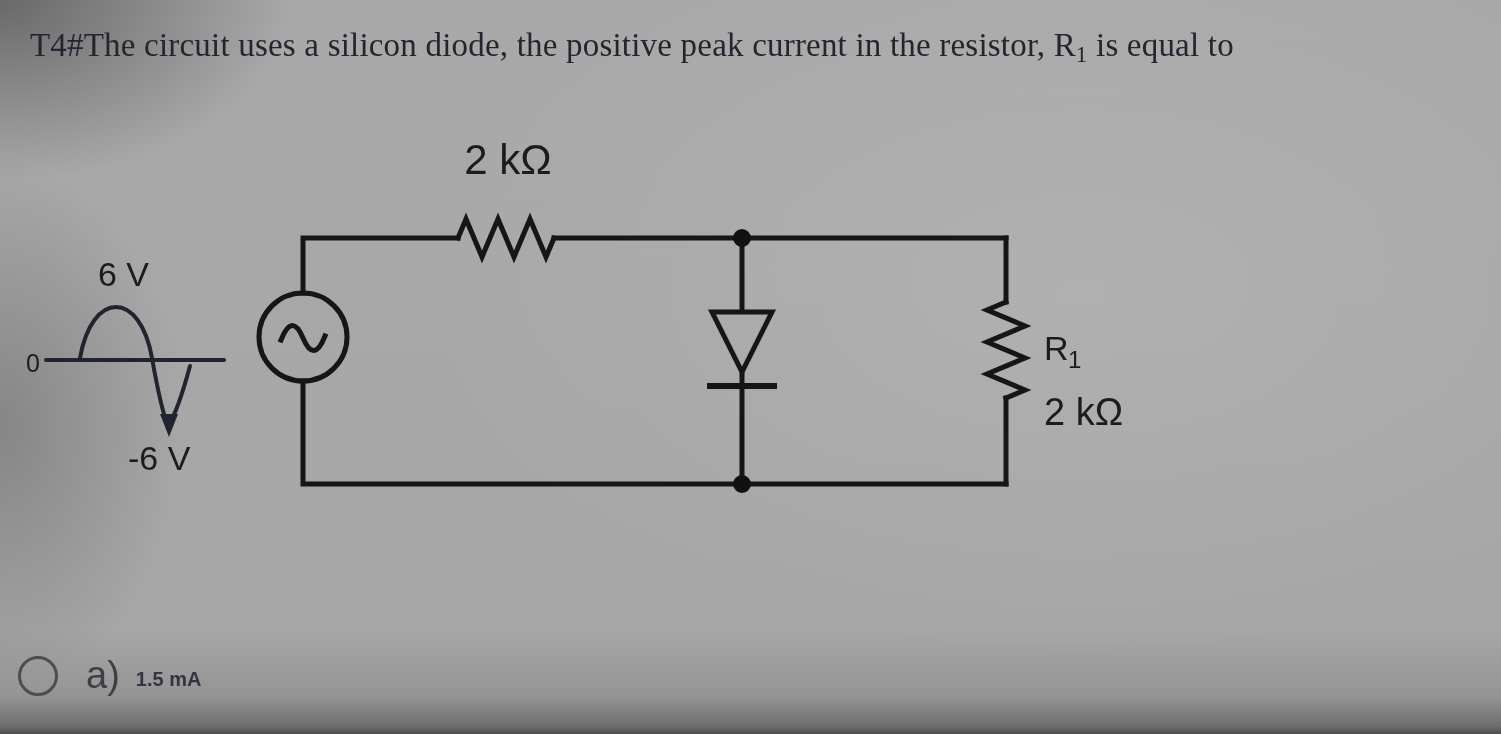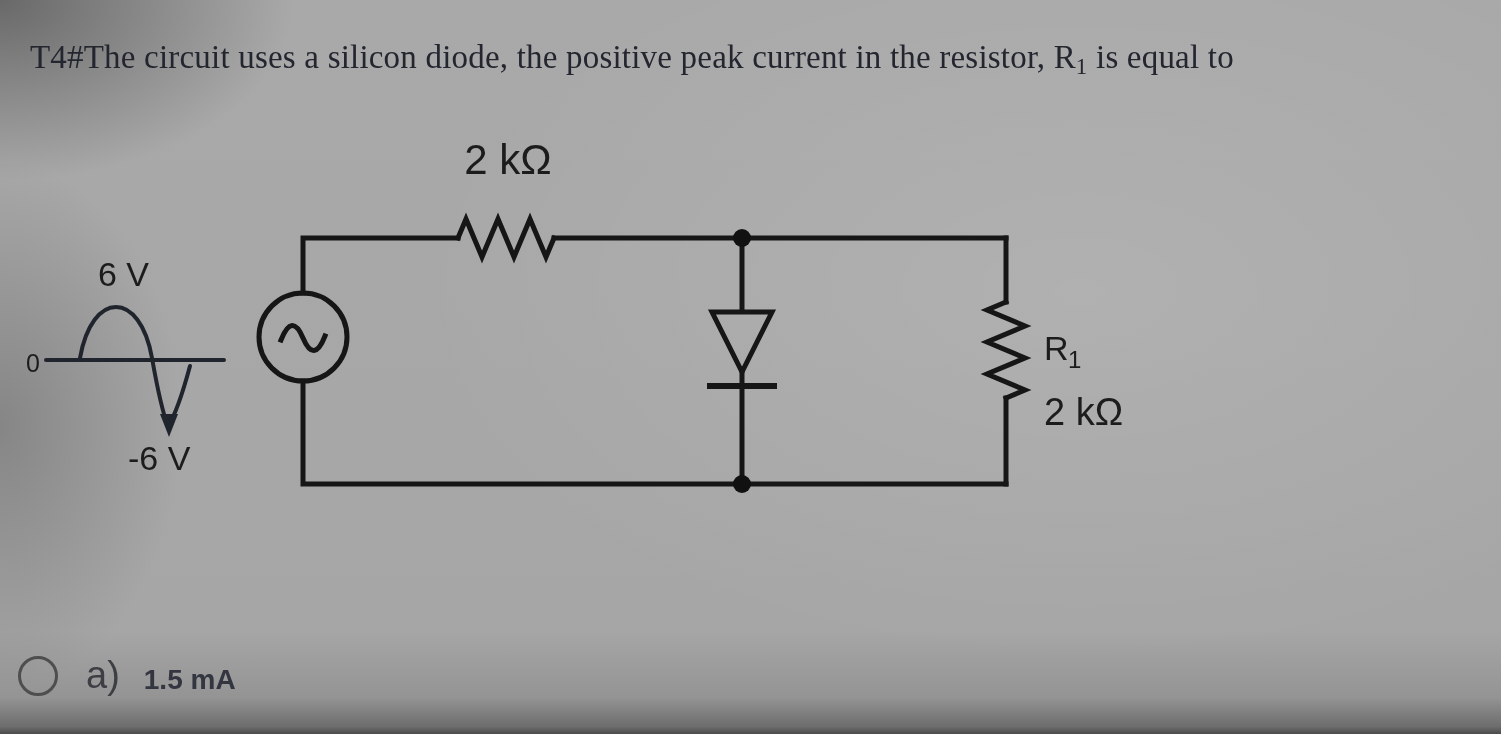--- a/index.html
+++ b/index.html
@@ -15,21 +15,21 @@
     background:
       radial-gradient(ellipse 420px 260px at 0% 0%, rgba(0,0,0,0.38), rgba(0,0,0,0) 70%),
       radial-gradient(ellipse 260px 380px at 0% 58%, rgba(0,0,0,0.20), rgba(0,0,0,0) 70%),
       radial-gradient(ellipse 900px 500px at 72% 40%, rgba(255,255,255,0.10), rgba(0,0,0,0) 75%),
       linear-gradient(to bottom, #a9a9a9 0%, #a6a6a6 86%, #949494 95%, #6d6d6d 99%, #4a4a4a 100%);
     background-color: #a6a6a6;
   }
   .question {
     position: absolute;
     left: 30px;
-    top: 38px;
+    top: 26px;
     width: 1450px;
     font-family: "Liberation Serif", serif;
     font-size: 33px;
     line-height: 1.2;
     color: #23262f;
     letter-spacing: 0.2px;
   }
   .question .sub {
     font-size: 23px;
     vertical-align: -6px;
@@ -81,22 +81,22 @@
     background: transparent;
     box-sizing: border-box;
     flex: 0 0 auto;
   }
   .option-letter {
     margin-left: 28px;
     font-size: 38px;
     color: #3d3f44;
   }
   .option-value {
-    margin-left: 24px;
-    font-size: 28px;
+    margin-left: 16px;
+    font-size: 20px;
     font-weight: bold;
     color: #333640;
     padding-top: 8px;
   }
 </style>
 </head>
 <body>
 
 <div class="question"><span>T4#The circuit uses a silicon diode, the positive peak current in the resistor, R</span><span class="sub">1</span><span> is equal to</span></div>
 

